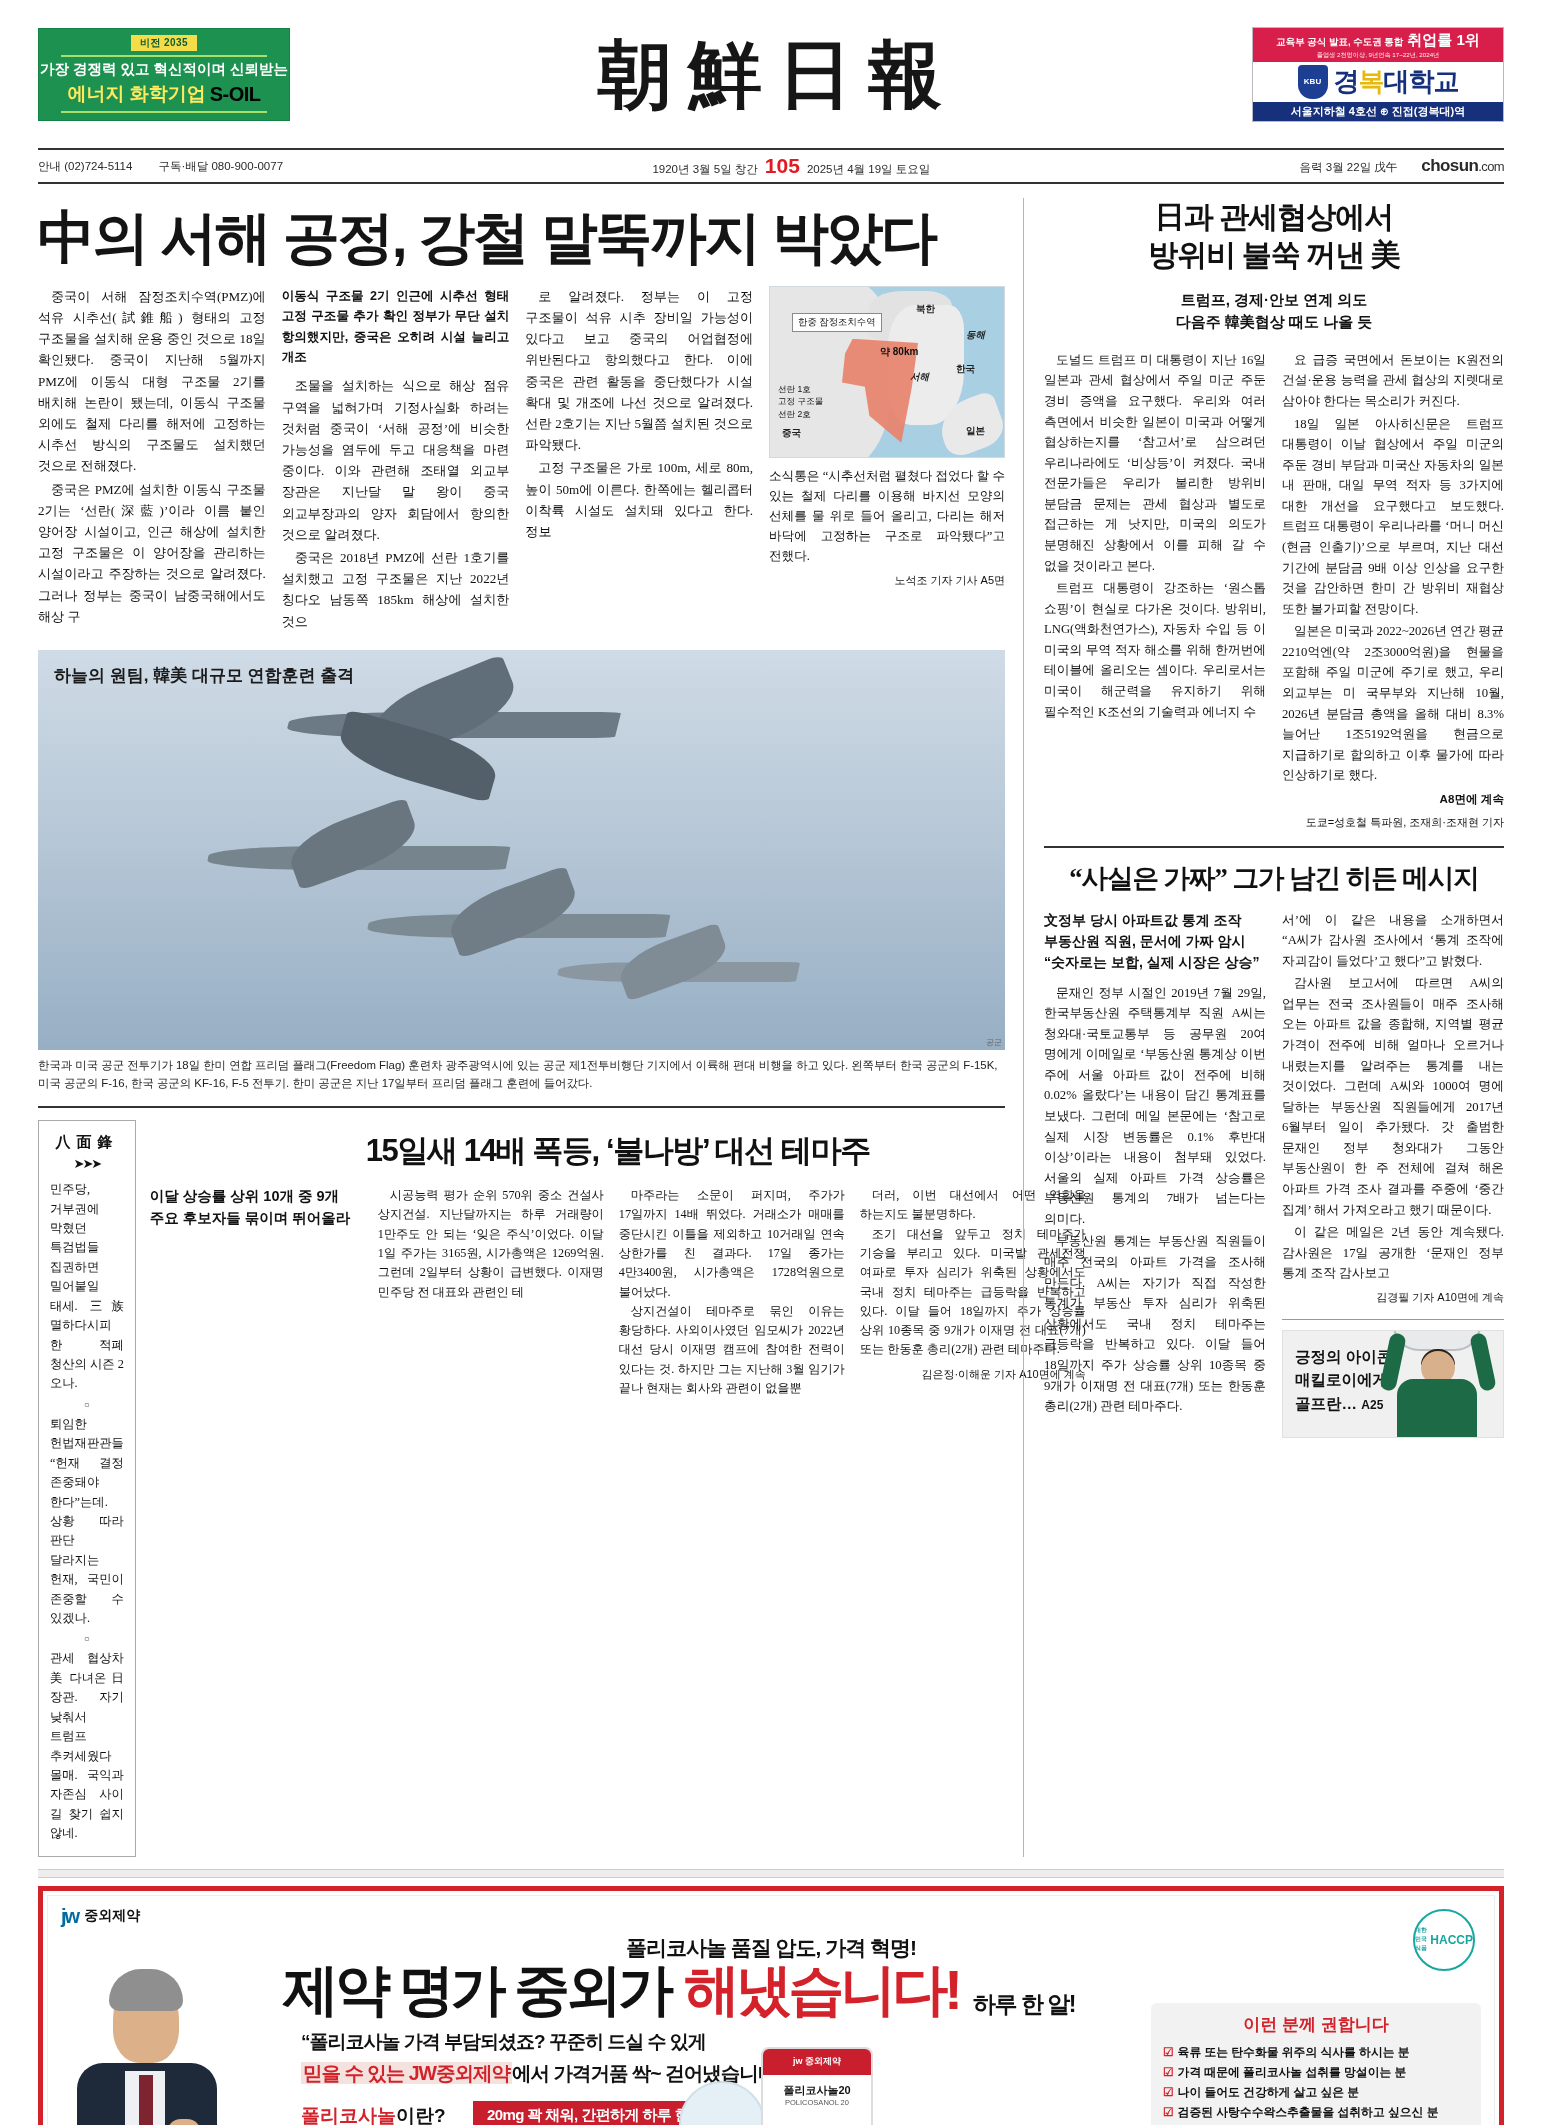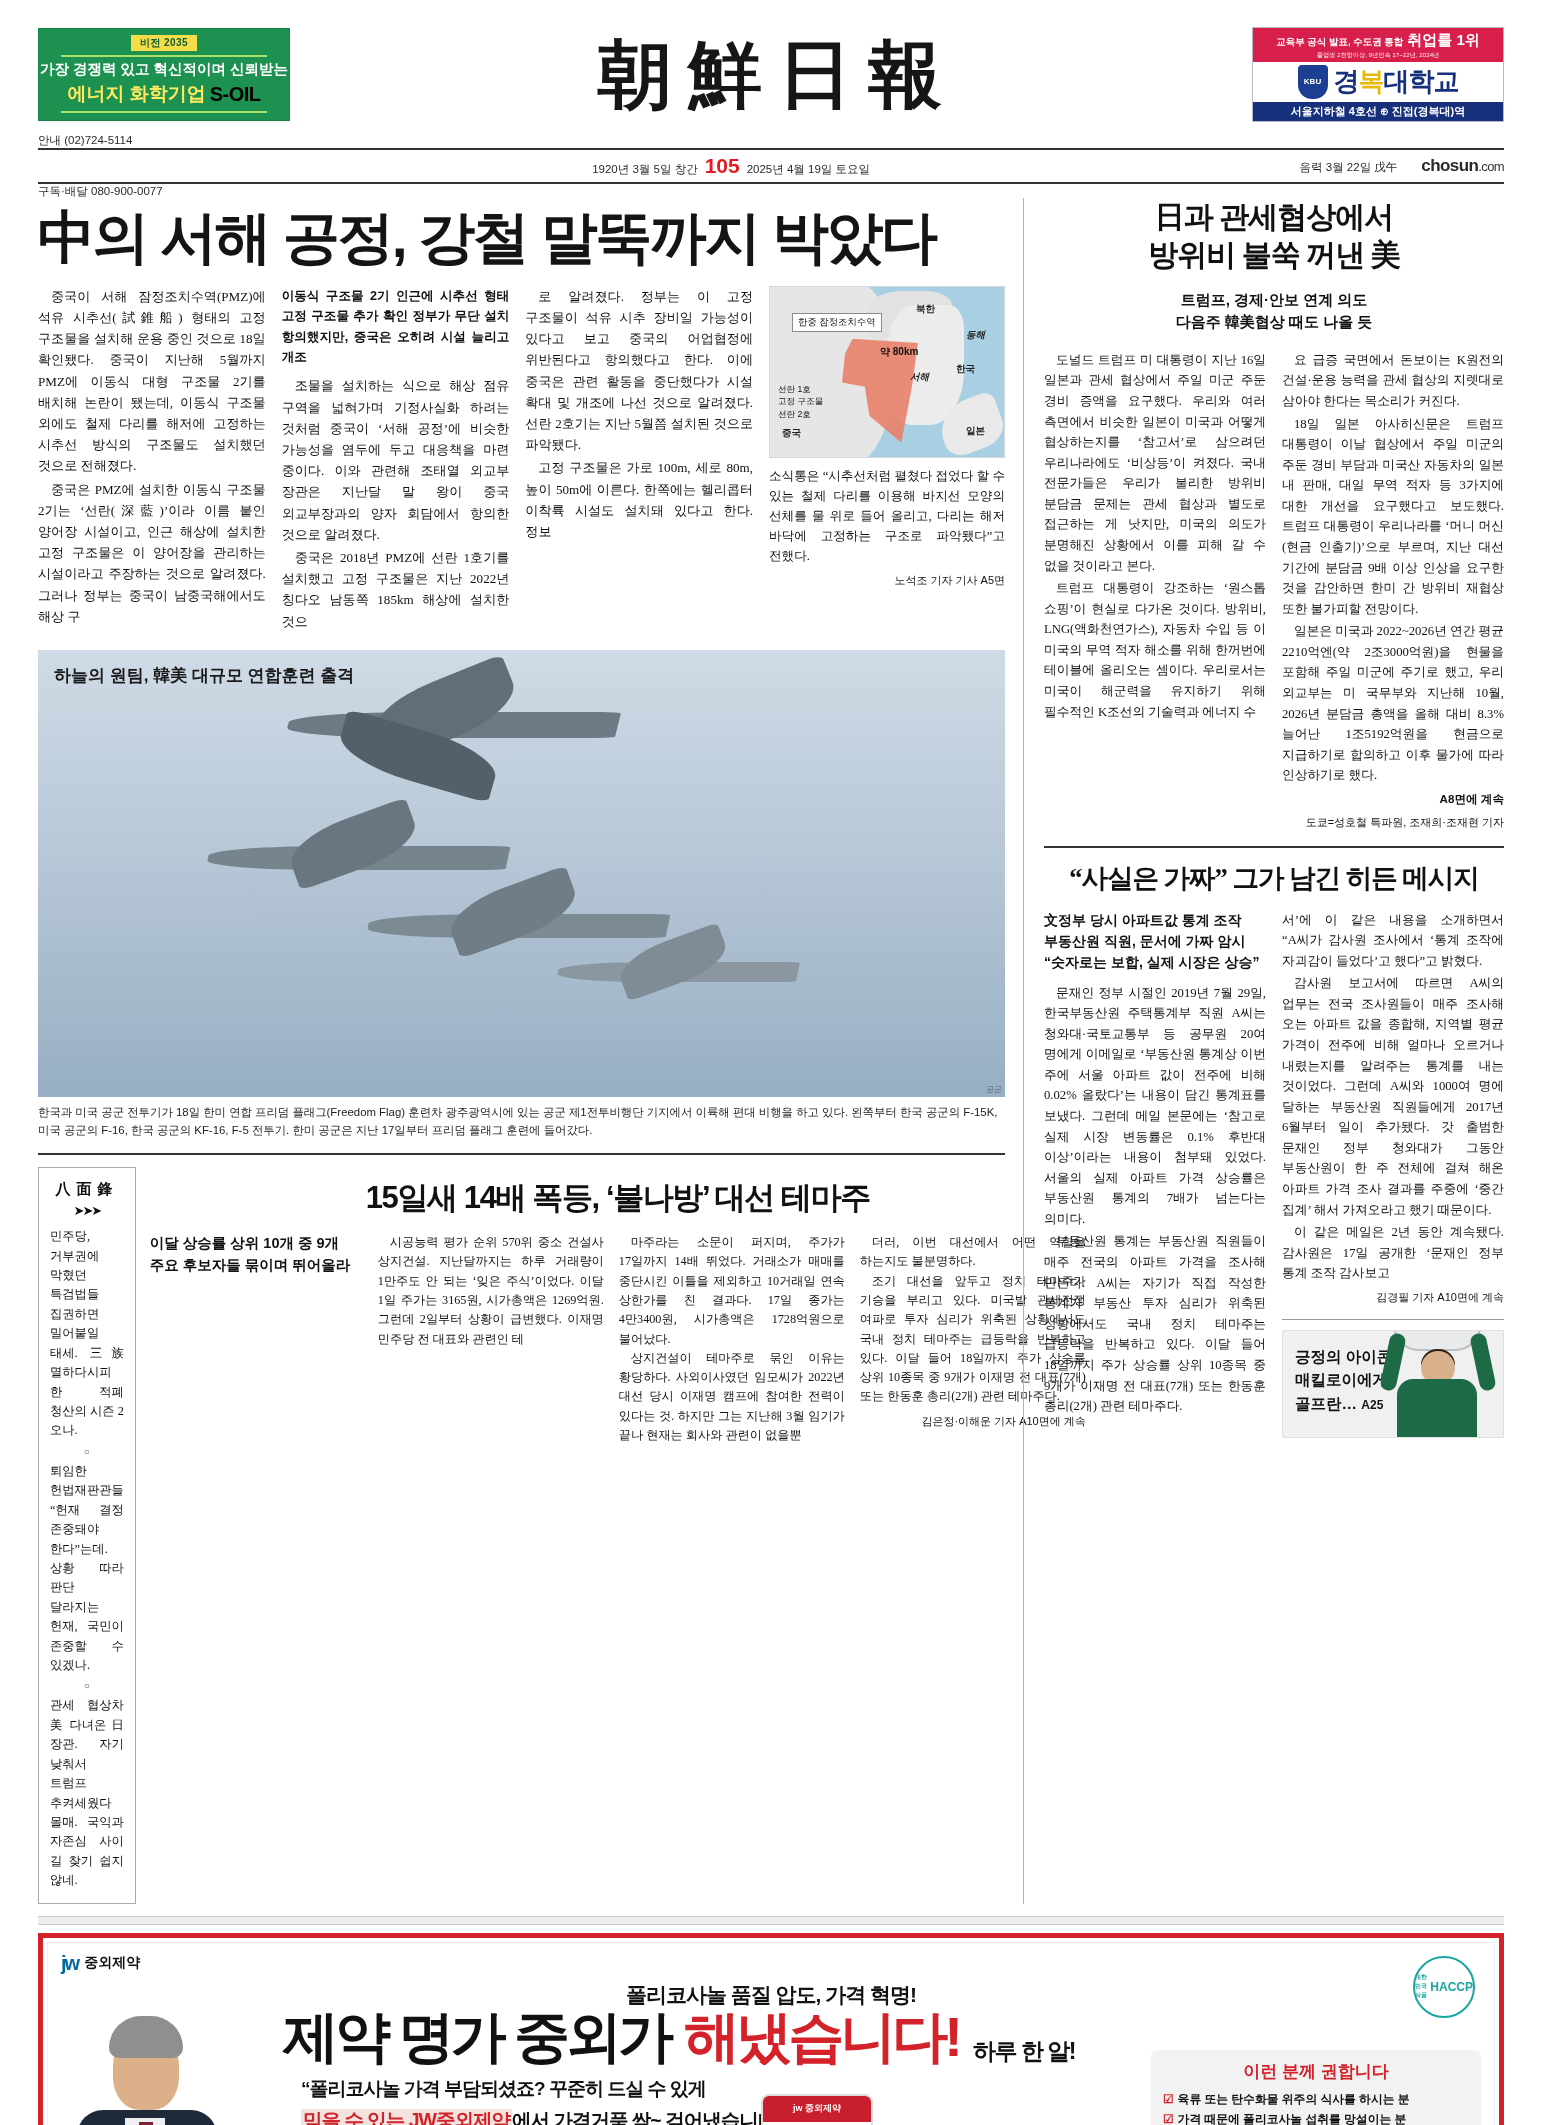--- a/index.html
+++ b/index.html
@@ -49,21 +49,21 @@
   .kbu-seal span { color:#fff; font-size:8px; font-weight:bold; font-family:"Liberation Sans",sans-serif;}
   .kbu-name { font-size: 26px; font-weight:bold; font-family:"Liberation Sans",sans-serif; letter-spacing:-1px;}
   .kbu-name .y { color:#e8b80d; }
   .kbu-name .b { color:#16307c; }
   .kbu-bot { background:#16307c; color:#fff; text-align:center; font-size:11px; font-weight:bold; font-family:"Liberation Sans",sans-serif; padding:2px 0; }
 
   
   .infobar-top-rule { border-top: 2px solid #333; }
   .infobar { height: 34px; display:flex; align-items:center; font-size: 11.5px;
              font-family:"Liberation Sans",sans-serif; color:#2a2a2a; border-bottom: 2px solid #333;}
-  .ib-left { display:flex; gap: 36px; flex-direction: column; }
+  .ib-left { display:flex; gap: 26px; }
   .ib-center { flex:1; display:flex; justify-content:center; align-items:baseline; gap:7px; }
   .ib-105 { color:#e11b22; font-size:21px; font-weight:bold; font-family:"Liberation Sans",sans-serif;}
   .ib-right { display:flex; gap:24px; align-items:baseline;}
   .chosun-com { font-size:17px; font-weight:bold; letter-spacing:-.6px; }
   .chosun-com .dot { font-weight:normal; font-size:13px; color:#333;}
 
   
   .content { display:flex; margin-top: 14px; }
   .col-left { width: 985px; padding-right: 18px; }
   .col-right { width: 481px; border-left: 1px solid #b5b5b5; padding-left: 20px; }
@@ -87,21 +87,21 @@
   .map-pmz { position:absolute; left:72px; top:52px; width:76px; height:104px; background:#e8836c; clip-path: polygon(14% 0,100% 4%,92% 46%,78% 100%,36% 74%,30% 46%,0 42%,4% 14%); opacity:.92;}
   .map-label { position:absolute; font-size:9.6px; font-family:"Liberation Sans",sans-serif; color:#222; font-weight:bold;}
   .map-callout { position:absolute; left:22px; top:26px; background:#fff; border:1px solid #8a8a8a; font-size:9.4px; padding:2px 5px; font-family:"Liberation Sans",sans-serif; }
   .map-dist { position:absolute; left:110px; top:58px; font-size:10px; font-weight:bold; font-family:Liberation Sans, sans-serif;}
   .map-leader { position:absolute; left:8px; top:96px; font-size:8.6px; font-family:"Liberation Sans",sans-serif; line-height:1.45;}
   .map-caption { font-size:12.6px; line-height:1.6; margin-top:8px; text-align: justify; word-break: keep-all;}
   .byline { text-align:right; font-size:11px; margin-top:6px; font-family:"Liberation Sans",sans-serif; }
 
   
   .photo-wrap { margin-top: 16px; position:relative; }
-  .photo { width: 967px; height: 447px; background: linear-gradient(#cfdbe6 0%, #b9c9d8 42%, #97afc4 100%); position:relative; overflow:hidden; }
+  .photo { width: 967px; height: 400px; background: linear-gradient(#cfdbe6 0%, #b9c9d8 42%, #97afc4 100%); position:relative; overflow:hidden; }
   .photo-kicker { position:absolute; left:16px; top:14px; font-size:17px; font-weight:bold; color:#1a1a1a; font-family:"Liberation Sans",sans-serif;}
   .jet { position:absolute; background:#5d6c74; }
   .jet-credit { position:absolute; right:3px; bottom:2px; font-size:8px; color:#666; font-family:"Liberation Sans",sans-serif;}
   .photo-caption { font-size:11.4px; line-height:1.55; margin-top:7px; font-family:"Liberation Sans",sans-serif; color:#222; word-break:keep-all;}
 
   
   .bottom-section { display:flex; gap:14px; margin-top: 14px; border-top:2px solid #333; padding-top: 12px;}
   .palmyeon { width: 212px; border:1px solid #aaa; padding: 12px 11px; }
   .pal-title { text-align:center; font-size:15px; letter-spacing:6px; font-weight:bold; margin-bottom:4px; font-family:"DejaVu Serif",serif;}
   .pal-arrows { text-align:center; font-size:13px; letter-spacing:-2px; color:#111; margin-bottom:8px;}

